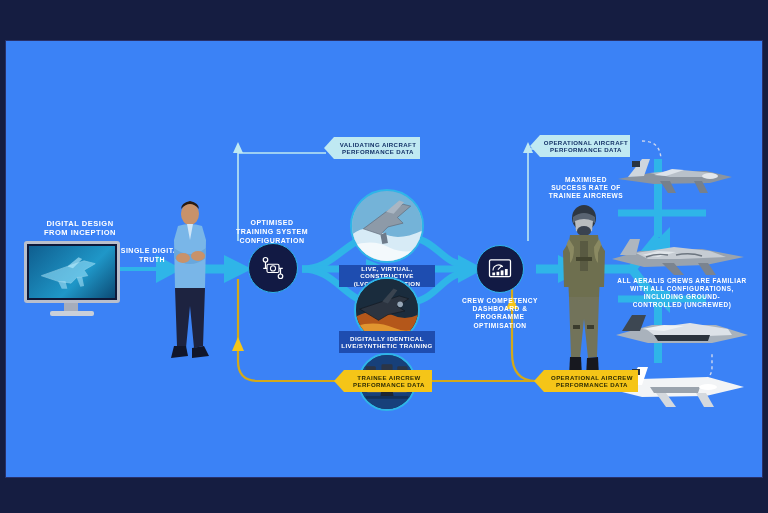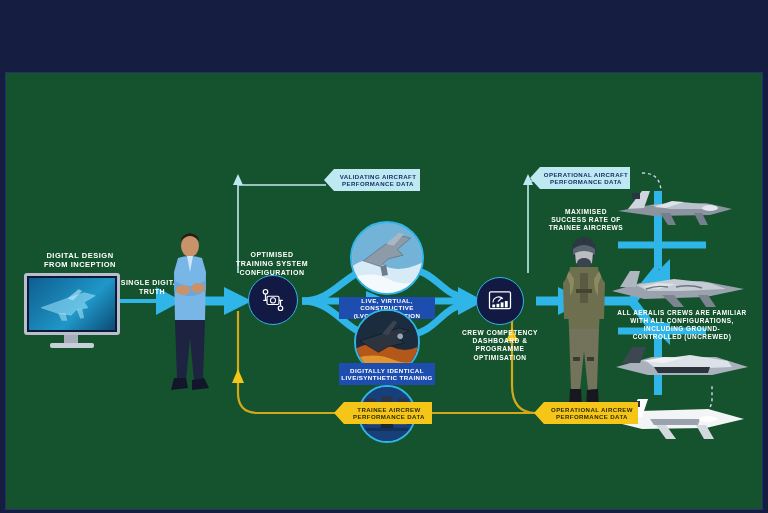--- a/index.html
+++ b/index.html
@@ -3,22 +3,22 @@
 <meta charset="utf-8">
 <style>
   html,body{margin:0;padding:0;background:#151d41;}
   body{width:768px;height:513px;overflow:hidden;
        font-family:"Liberation Sans","DejaVu Sans",sans-serif;}
 
   #stage{position:relative;width:768px;height:513px;background:#151d41;}
 
   
   #panel{position:absolute;left:5px;top:40px;width:758px;height:438px;
-         background:#14532d;border:1px solid #28306a;box-sizing:border-box;
-         overflow:hidden;margin-top:32px;}
+         background:#3b82f6;border:1px solid #28306a;box-sizing:border-box;
+         overflow:hidden;}
 
   .svgwrap{position:absolute;left:0;top:0;width:758px;height:438px;}
 
   
   .lbl{position:absolute;color:#ffffff;text-align:center;
        font-weight:bold;letter-spacing:.5px;line-height:1.25;
        text-transform:uppercase;}
 
   
   .chip{position:absolute;display:flex;align-items:center;justify-content:center;

